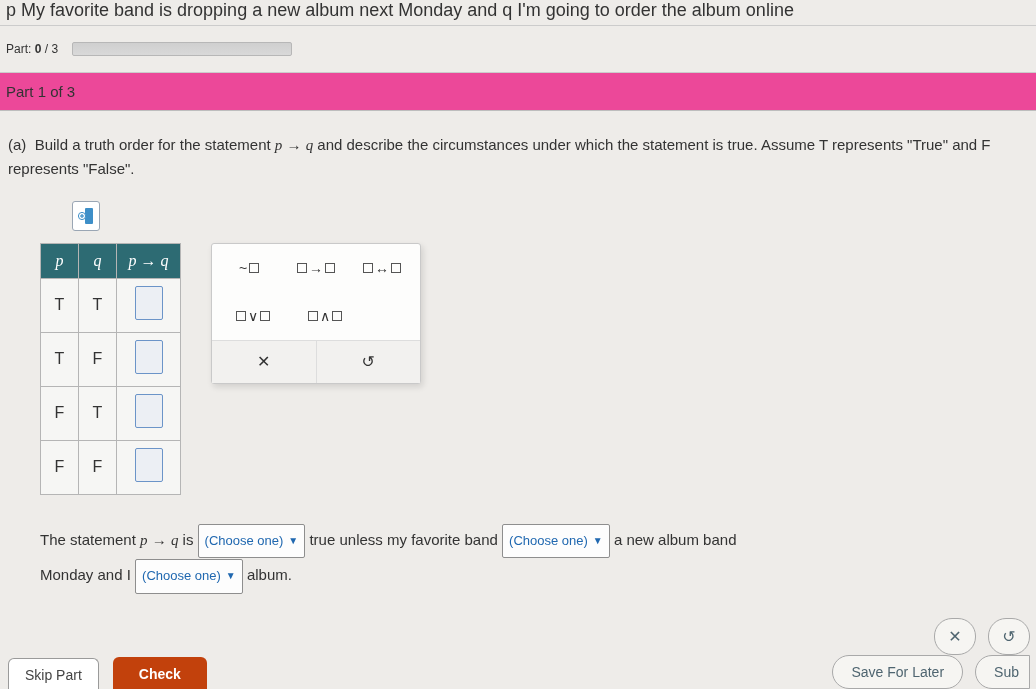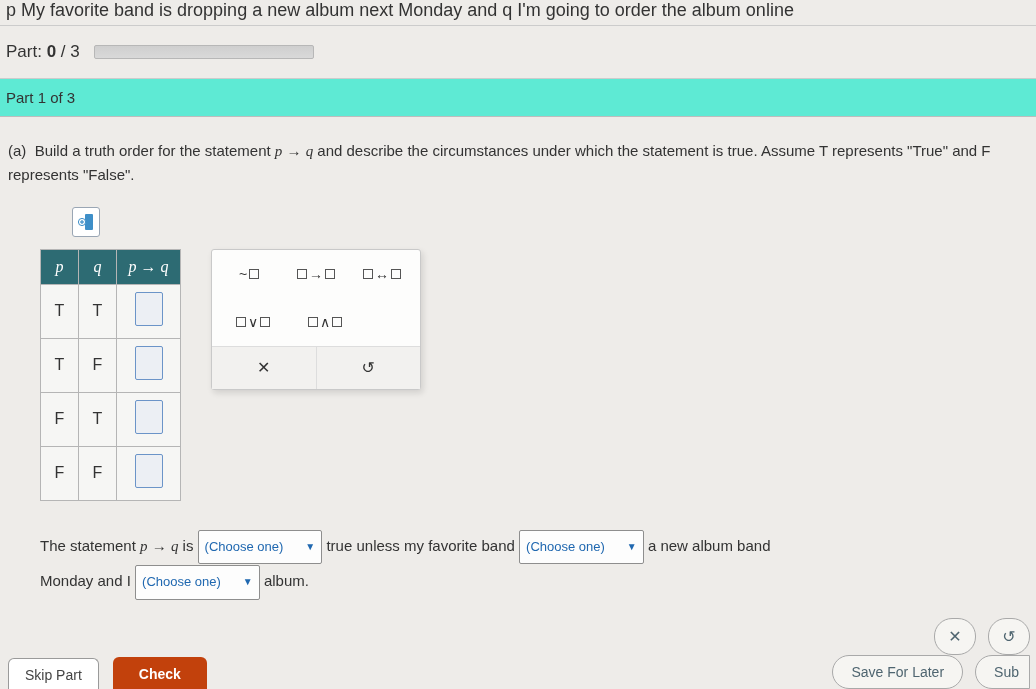--- a/index.html
+++ b/index.html
@@ -19,29 +19,29 @@
   color: #333;
   border-bottom: 1px solid #ccc;
 }
 .part-header {
   display: flex;
   align-items: center;
   gap: 14px;
   padding: 16px 6px;
   border-bottom: 1px solid #ccc;
 }
-.part-label { font-size: 17px; }
+.part-label { font-size: 12px; }
 .progress-track {
   width: 220px; height: 14px;
   background: linear-gradient(#cfcfcf,#d9d9d9);
   border: 1px solid #b7b7b7;
   border-radius: 2px;
 }
 .subpart-bar {
-  background: #5eead4;
+  background: #ec4899;
   padding: 10px 6px;
   border-bottom: 1px solid #bdbdbd;
   font-size: 15px;
 }
 .content {
   padding: 22px 8px 0 8px;
 }
 .q-text { font-size: 15px; line-height: 1.55; }
 .q-text .it { font-style: italic; font-family: 'Times New Roman', serif; }
 .tool-tip {
@@ -136,21 +136,21 @@
 .dropdown {
   display: inline-flex;
   align-items: center;
   border: 1px solid #8e8e8e;
   background: #fdfdfd;
   padding: 2px 6px;
   font-size: 13px;
   color: #2068b0;
   cursor: pointer;
   border-radius: 2px;
-  gap: 22px;
+  gap: 5px;
 }
 .dropdown .tri { color: #2068b0; font-size: 10px; }
 .bottom-bar {
   position: absolute;
   bottom: 0; left: 0; right: 0;
   display: flex;
   align-items: flex-end;
   padding: 6px 8px 0 8px;
 }
 .skip-btn {

